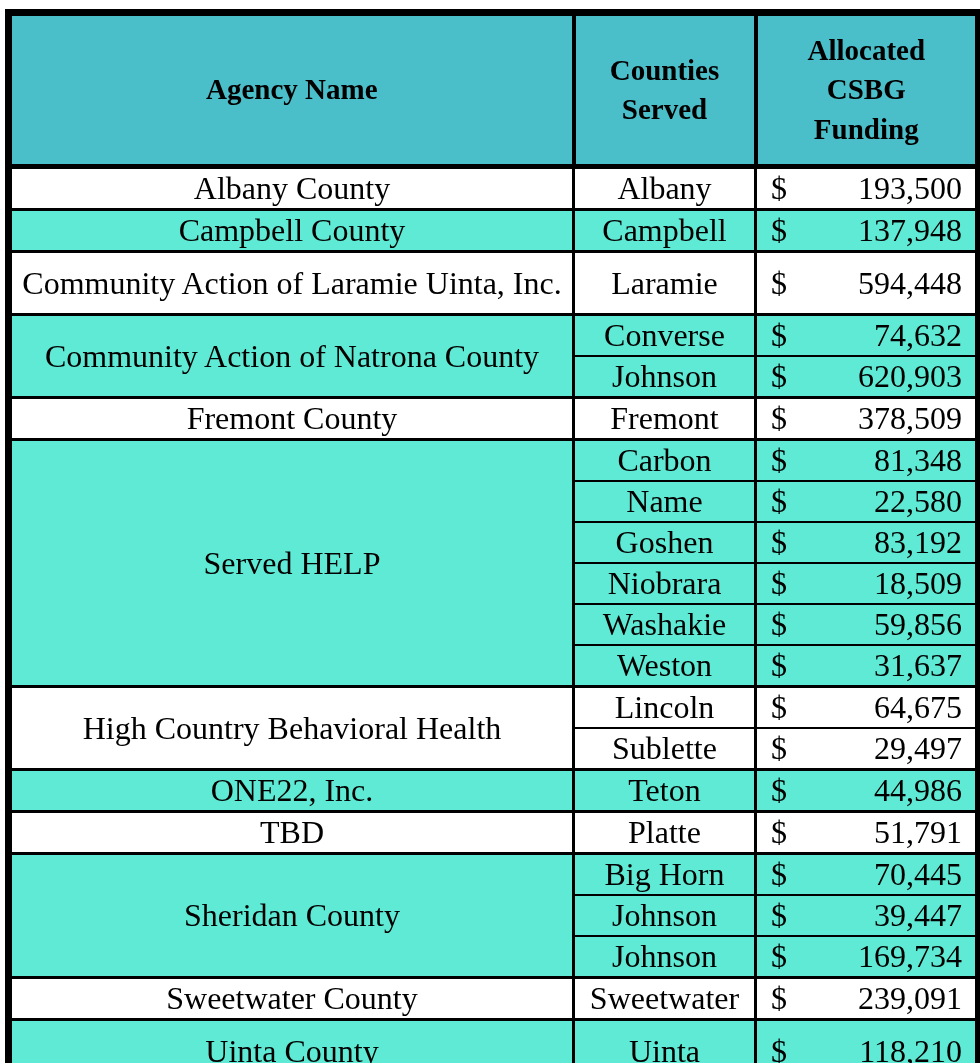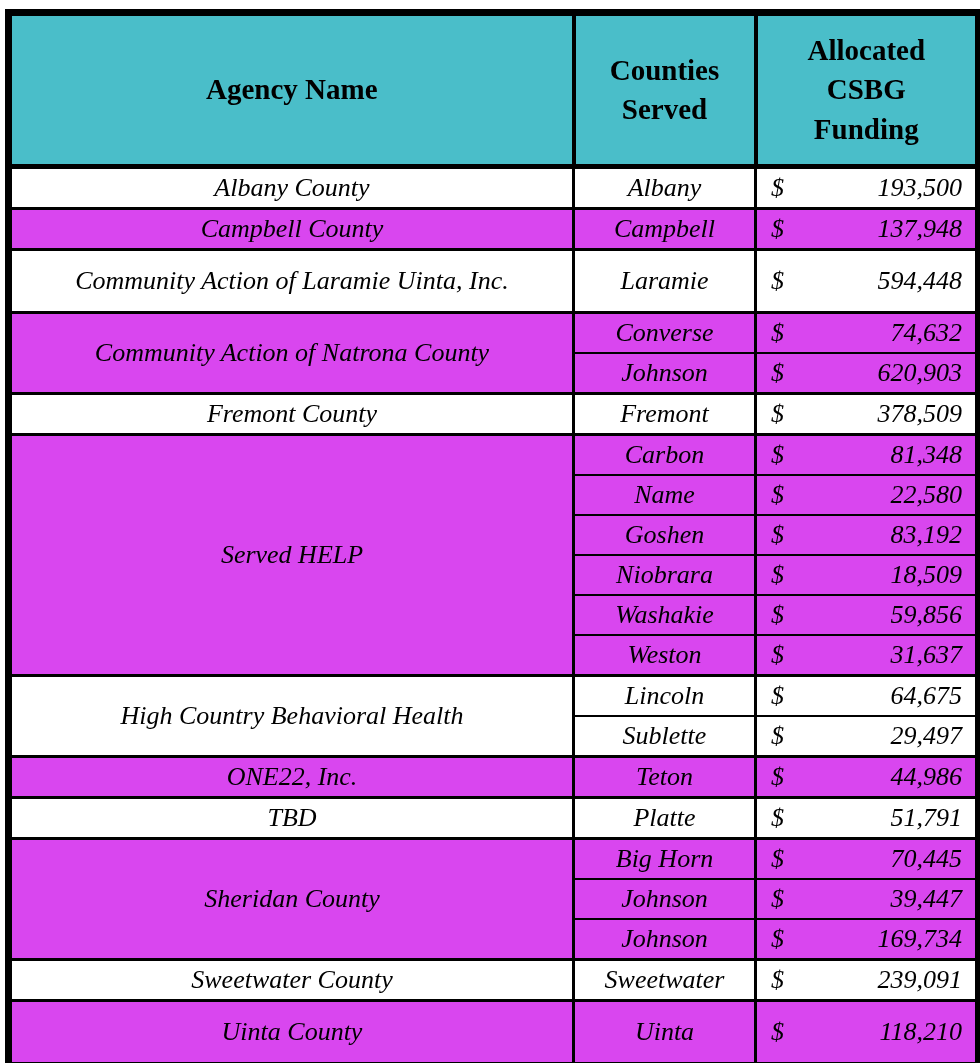--- a/index.html
+++ b/index.html
@@ -34,31 +34,30 @@
     background: #4ABEC9;
     font-size: 29px;
     font-weight: bold;
     border-left-width: 4px;
     border-right-width: 4px;
     border-bottom-width: 5px;
     line-height: 1.35;
   }
 
   tbody td {
-    font-size: 26px;
+    font-size: 32px;
     height: 36px;
     border-left-width: 3px;
     border-right-width: 3px;
     background: #ffffff;
-    font-style: italic;
   }
 
   tbody tr.group-start td { border-top-width: 3px; }
 
-  tbody td.shaded { background: #d946ef; }
+  tbody td.shaded { background: #5eead4; }
 
   tbody td.tall { height: 58px; }
 
   td.funding-cell .funding-wrap {
     display: flex;
     justify-content: space-between;
     align-items: center;
     padding: 0 12px 0 13px;
   }
 </style>

